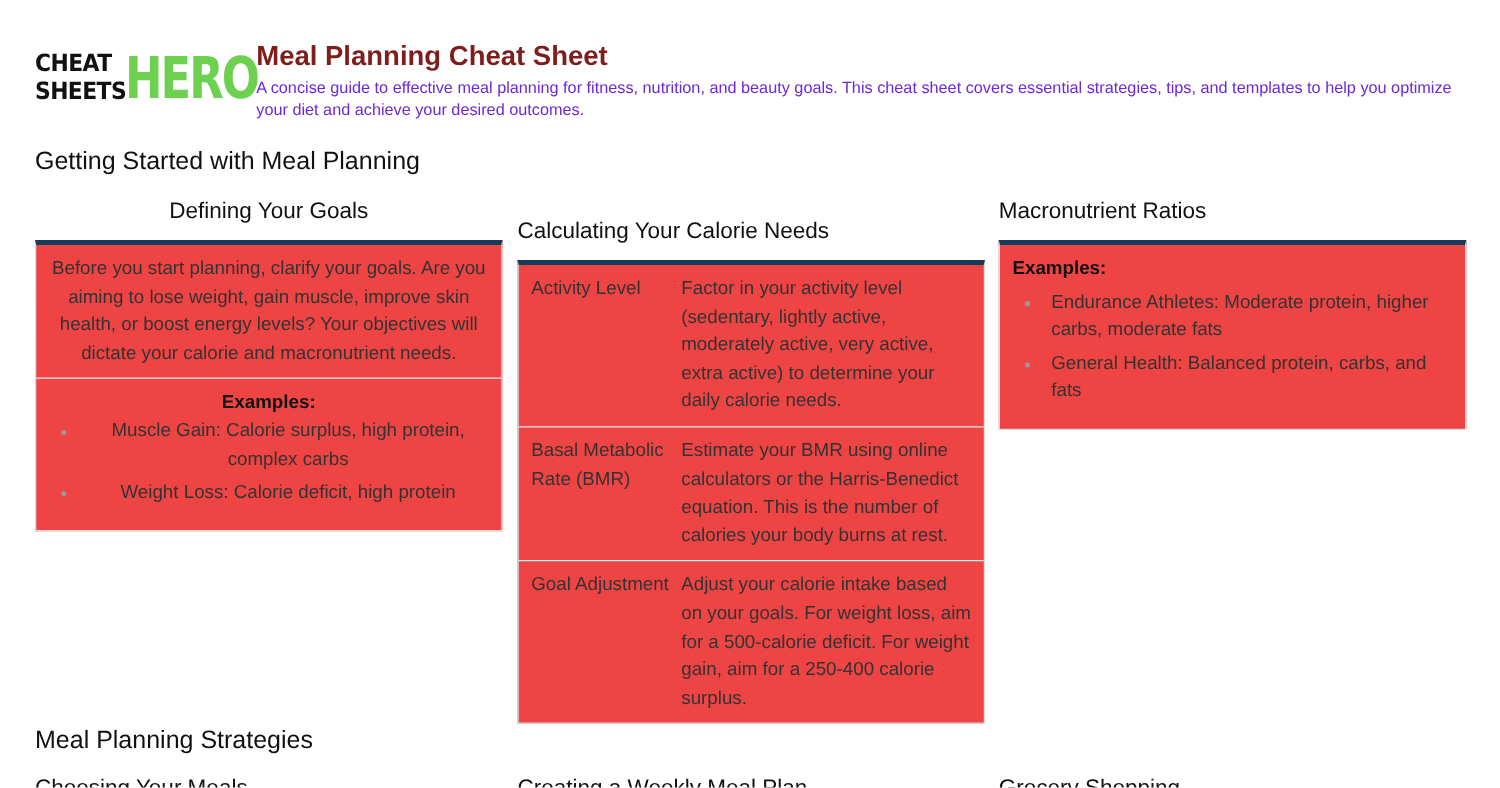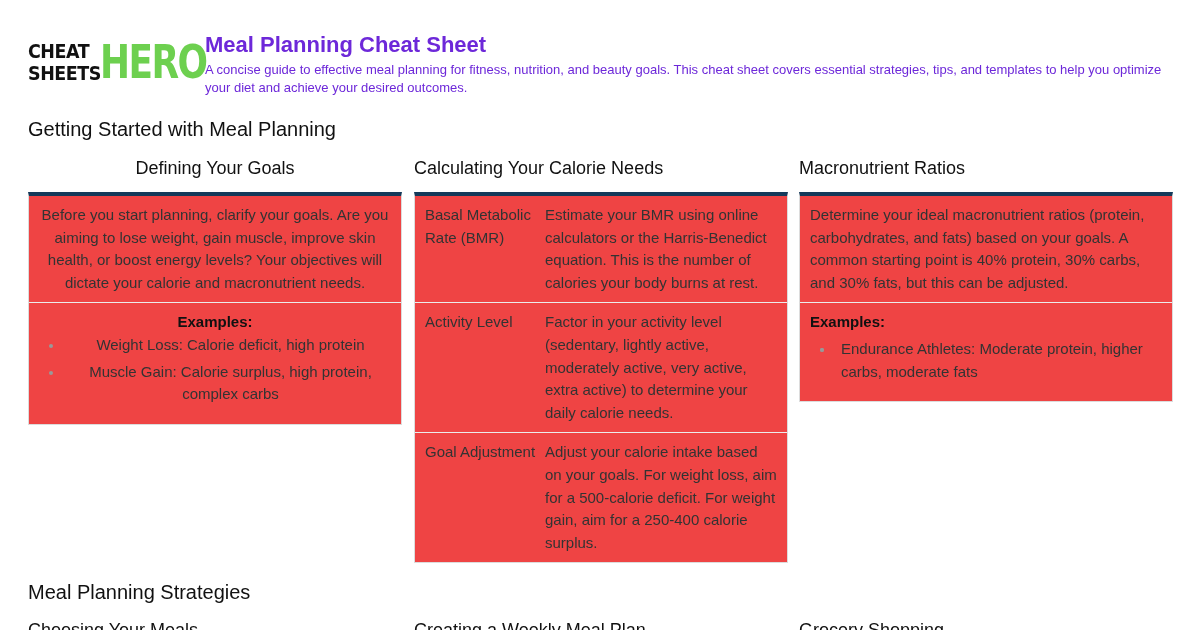--- a/index.html
+++ b/index.html
@@ -5,21 +5,21 @@
   * { box-sizing: border-box; margin: 0; padding: 0; }
   html, body { width: 1200px; height: 630px; overflow: hidden; background: #ffffff; }
   body { font-family: "Liberation Sans", "DejaVu Sans", sans-serif; color: #1a1a1a; position: relative; }
 
   .header { position: absolute; left: 28px; top: 32px; width: 1150px; height: 70px; }
   .logo { position: absolute; left: 0; top: 8px; width: 162px; height: 48px; }
   .logo .cs { position: absolute; left: 0; top: 0; font-family: "DejaVu Sans", sans-serif; font-weight: 900; color: #111; font-size: 19px; line-height: 22px; letter-spacing: -0.5px; transform: scaleX(0.92); transform-origin: left top; }
   .logo .cs span { display: block; }
   .logo .hero { position: absolute; left: 72px; top: -4px; font-family: "DejaVu Sans", sans-serif; font-weight: 900; color: #6dd04f; font-size: 46px; line-height: 52px; letter-spacing: -2px; transform: scaleX(0.78); transform-origin: left top; }
   .title-block { position: absolute; left: 177px; top: 0; width: 975px; }
-  .page-title { font-size: 22px; font-weight: 700; line-height: 26px; color: #6d28d9; }
+  .page-title { font-size: 22px; font-weight: 700; line-height: 26px; color: #7f1d1d; }
   .page-desc { margin-top: 3px; font-size: 13px; line-height: 18px; color: #6d28d9; }
 
   .section-title { position: absolute; left: 28px; font-size: 20px; font-weight: 400; color: #111; }
   #sec1-title { top: 118px; }
   #sec2-title { top: 581px; }
 
   .col { position: absolute; width: 374px; }
   .col-title { font-size: 18px; line-height: 24px; color: #111; }
   .card { margin-top: 12px; border: 1px solid #dcdcdc; border-top: 4px solid #153a5a; background: #ef4444; font-size: 15px; line-height: 22.6px; color: #333; }
   .card .block { padding: 8px 10px 8px 10px; }
@@ -29,21 +29,21 @@
   .card li { position: relative; padding-left: 31px; margin-top: 4px; }
   .card li:first-child { margin-top: 0; }
   .card li .bullet { position: absolute; left: 10px; top: 10px; width: 4px; height: 4px; border-radius: 50%; background: #999; }
 
   .kv-row { display: flex; padding: 8px 10px; }
   .kv-row + .kv-row { border-top: 1px solid #ececec; }
   .kv-key { width: 120px; flex: none; }
   .kv-val { flex: 1; }
 
   #col1 { left: 28px; top: 156px; text-align: center; }
-  #col2 { left: 414px; top: 156px; }
+  #col2 { left: 414px; top: 172px; }
   #col3 { left: 799px; top: 156px; }
 
   .sub-col { position: absolute; top: 618px; font-size: 18px; line-height: 24px; color: #111; }
   #sub1 { left: 28px; }
   #sub2 { left: 414px; }
   #sub3 { left: 799px; }
 </style>
 </head>
 <body>
 
@@ -63,54 +63,54 @@
 
 <h2 class="section-title" id="sec1-title">Getting Started with Meal Planning</h2>
 
 <div class="col" id="col1">
   <div class="col-title">Defining Your Goals</div>
   <div class="card">
     <div class="block">Before you start planning, clarify your goals. Are you aiming to lose weight, gain muscle, improve skin health, or boost energy levels? Your objectives will dictate your calorie and macronutrient needs.</div>
     <div class="block">
       <div class="ex-label">Examples:</div>
       <ul>
+        <li><span class="bullet"></span><span>Muscle Gain: Calorie surplus, high protein, complex carbs</span></li>
         <li><span class="bullet"></span><span>Weight Loss: Calorie deficit, high protein</span></li>
-        <li><span class="bullet"></span><span>Muscle Gain: Calorie surplus, high protein, complex carbs</span></li>
       </ul>
     </div>
   </div>
 </div>
 
 <div class="col" id="col2">
   <div class="col-title">Calculating Your Calorie Needs</div>
   <div class="card">
     <div class="kv-row">
+      <div class="kv-key">Activity Level</div>
+      <div class="kv-val">Factor in your activity level (sedentary, lightly active, moderately active, very active, extra active) to determine your daily calorie needs.</div>
+    </div>
+    <div class="kv-row">
       <div class="kv-key">Basal Metabolic Rate (BMR)</div>
       <div class="kv-val">Estimate your BMR using online calculators or the Harris-Benedict equation. This is the number of calories your body burns at rest.</div>
-    </div>
-    <div class="kv-row">
-      <div class="kv-key">Activity Level</div>
-      <div class="kv-val">Factor in your activity level (sedentary, lightly active, moderately active, very active, extra active) to determine your daily calorie needs.</div>
     </div>
     <div class="kv-row">
       <div class="kv-key">Goal Adjustment</div>
       <div class="kv-val">Adjust your calorie intake based on your goals. For weight loss, aim for a 500-calorie deficit. For weight gain, aim for a 250-400 calorie surplus.</div>
     </div>
   </div>
 </div>
 
 <div class="col" id="col3">
   <div class="col-title">Macronutrient Ratios</div>
   <div class="card">
-    <div class="block">Determine your ideal macronutrient ratios (protein, carbohydrates, and fats) based on your goals. A common starting point is 40% protein, 30% carbs, and 30% fats, but this can be adjusted.</div>
     <div class="block">
       <div class="ex-label">Examples:</div>
       <ul>
         <li><span class="bullet"></span></li>
         <li><span class="bullet"></span><span>Endurance Athletes: Moderate protein, higher carbs, moderate fats</span></li>
+        <li><span class="bullet"></span><span>General Health: Balanced protein, carbs, and fats</span></li>
       </ul>
     </div>
   </div>
 </div>
 
 <h2 class="section-title" id="sec2-title">Meal Planning Strategies</h2>
 <div class="sub-col" id="sub1">Choosing Your Meals</div>
 <div class="sub-col" id="sub2">Creating a Weekly Meal Plan</div>
 <div class="sub-col" id="sub3">Grocery Shopping</div>
 

